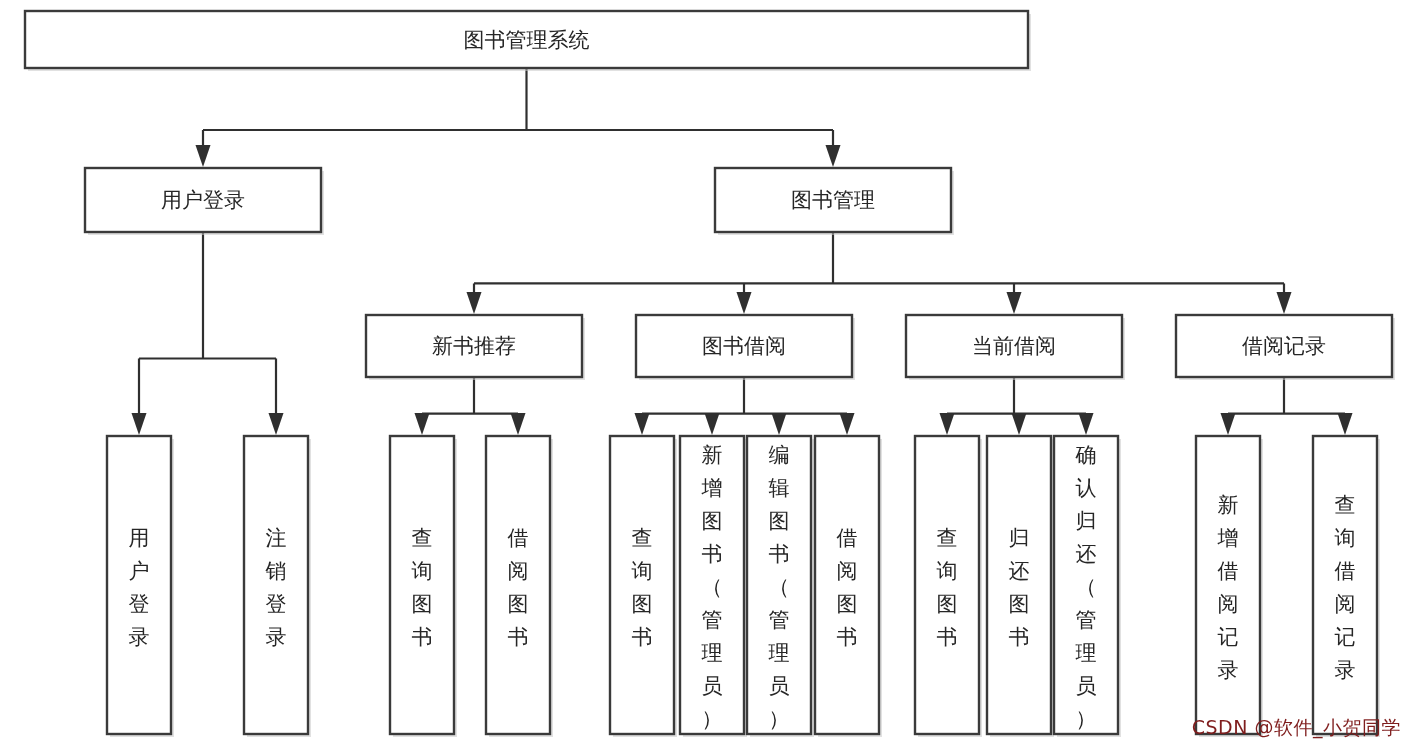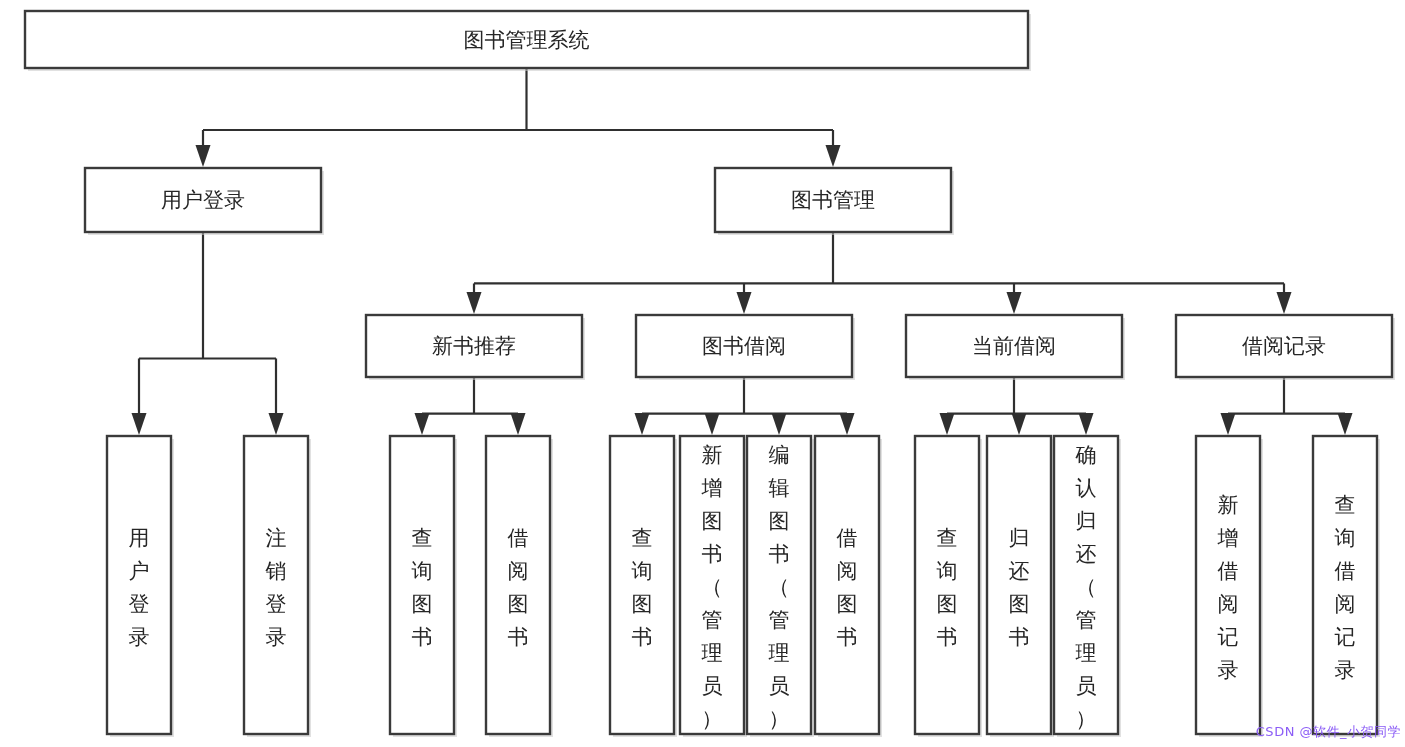--- a/index.html
+++ b/index.html
@@ -55,22 +55,22 @@
     fill: #262626;
     font-family: "DejaVu Sans", "Liberation Sans", sans-serif;
     font-size: 21px;
     text-anchor: middle;
   }
   .watermark {
     position: absolute;
     right: 8px;
     bottom: 6px;
     font-family: "DejaVu Sans", "Liberation Sans", sans-serif;
-    font-size: 13px;
-    color: #8b5cf6;
+    font-size: 19px;
+    color: #7f1d1d;
     letter-spacing: 0.5px;
     white-space: nowrap;
     pointer-events: none;
   }
 </style>
 </head>
 <body>
 
 <div id="diagram-root">
   <svg class="flow" viewBox="0 0 1405 747">

